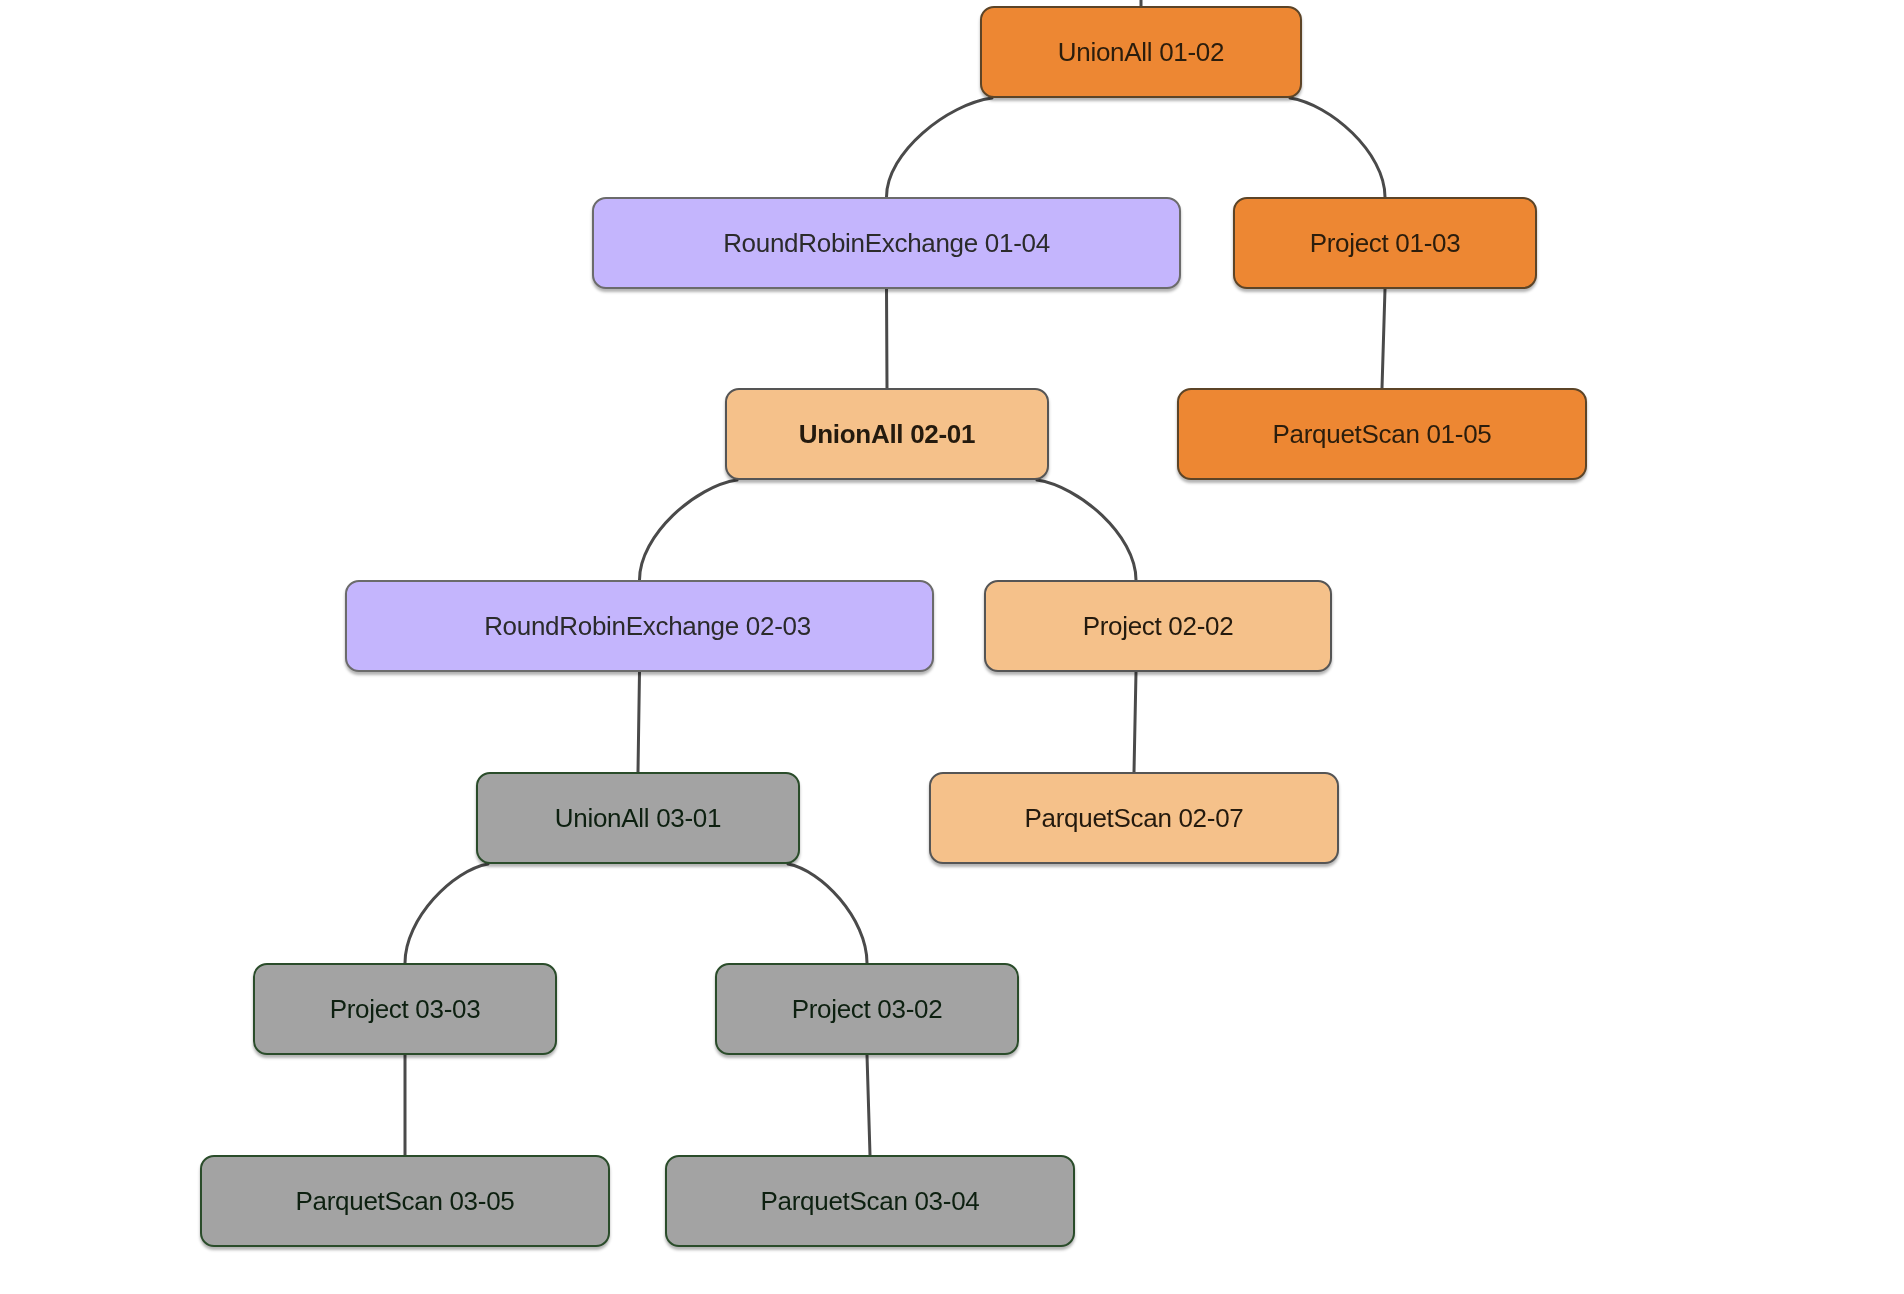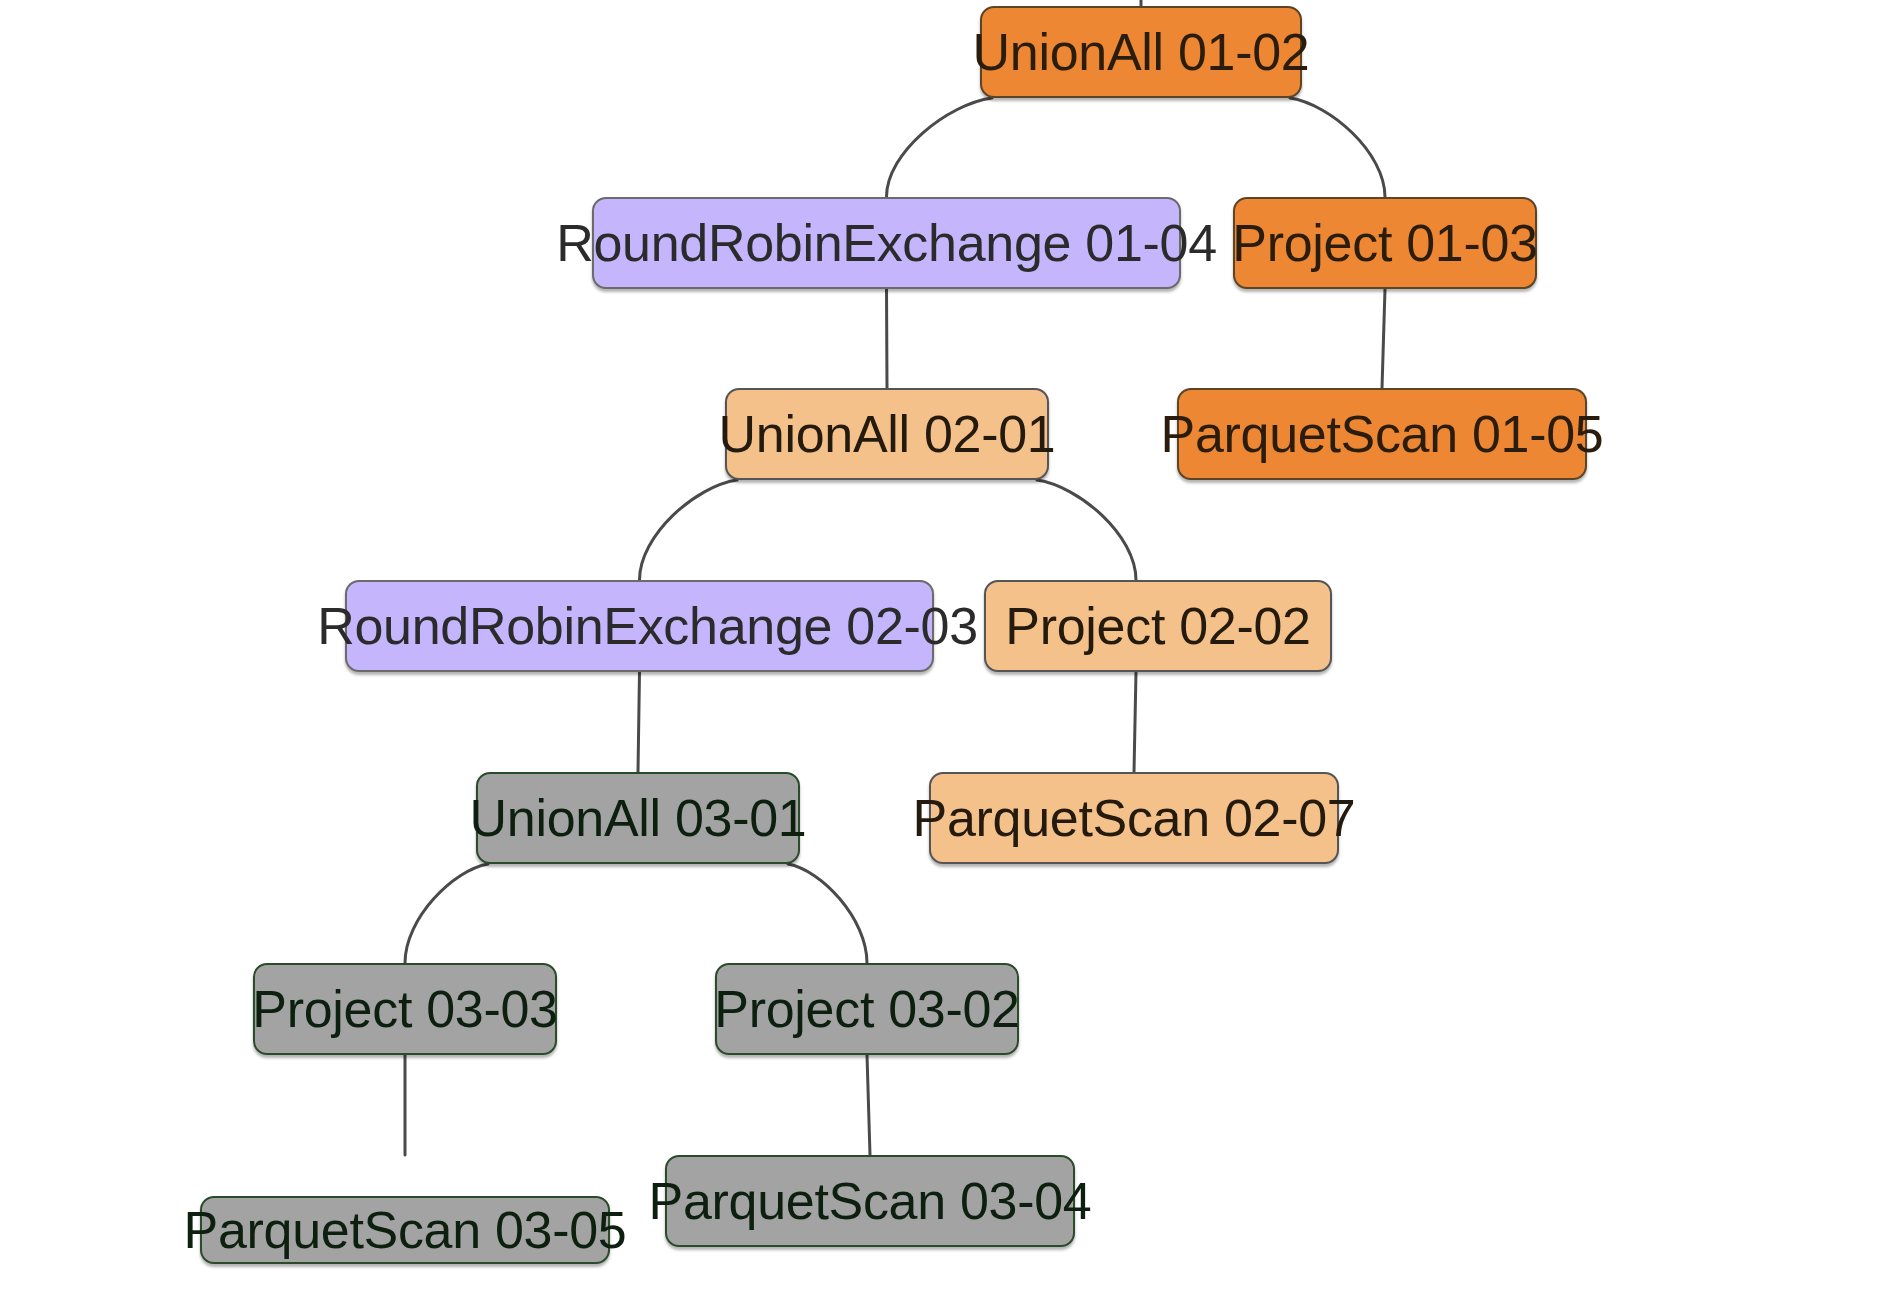--- a/index.html
+++ b/index.html
@@ -35,21 +35,21 @@
     box-sizing: border-box;
     display: flex;
     align-items: center;
     justify-content: center;
     border-radius: 14px;
     border: 2.5px solid #4f4f4f;
     box-shadow: 0 3px 3px rgba(0,0,0,0.30);
     user-select: none;
   }
   .node .label {
-    font-size: 52px;
+    font-size: 26px;
     line-height: 1;
     color: #1a1a1a;
     letter-spacing: -0.3px;
     white-space: nowrap;
   }
   .node.orange {
     background: #ed8733;
     border-color: #5c4427;
   }
   .node.orange .label { color: #2b1d0d; }
@@ -91,21 +91,21 @@
   <div id="node-layer">
       <div class="node orange" style="left: 980px; top: 6px; width: 322px; height: 92px;">
         <span class="label">UnionAll 01-02</span>
       </div>
       <div class="node white" style="left: 592px; top: 197px; width: 589px; height: 92px;">
         <span class="label">RoundRobinExchange 01-04</span>
       </div>
       <div class="node orange" style="left: 1233px; top: 197px; width: 304px; height: 92px;">
         <span class="label">Project 01-03</span>
       </div>
-      <div class="node peach" style="left: 725px; top: 388px; width: 324px; height: 92px;">
+      <div class="node peach" style="left: 725px; top: 388px; width: 324px; height: 92px; font-weight: bold;">
         <span class="label">UnionAll 02-01</span>
       </div>
       <div class="node orange" style="left: 1177px; top: 388px; width: 410px; height: 92px;">
         <span class="label">ParquetScan 01-05</span>
       </div>
       <div class="node white" style="left: 345px; top: 580px; width: 589px; height: 92px; padding-left: 16px;">
         <span class="label">RoundRobinExchange 02-03</span>
       </div>
       <div class="node peach" style="left: 984px; top: 580px; width: 348px; height: 92px;">
         <span class="label">Project 02-02</span>
@@ -115,20 +115,20 @@
       </div>
       <div class="node peach" style="left: 929px; top: 772px; width: 410px; height: 92px;">
         <span class="label">ParquetScan 02-07</span>
       </div>
       <div class="node green" style="left: 253px; top: 963px; width: 304px; height: 92px;">
         <span class="label">Project 03-03</span>
       </div>
       <div class="node green" style="left: 715px; top: 963px; width: 304px; height: 92px;">
         <span class="label">Project 03-02</span>
       </div>
-      <div class="node green" style="left: 200px; top: 1155px; width: 410px; height: 68px; margin-top: 41px;">
+      <div class="node green" style="left: 200px; top: 1155px; width: 410px; height: 92px;">
         <span class="label">ParquetScan 03-05</span>
       </div>
       <div class="node green" style="left: 665px; top: 1155px; width: 410px; height: 92px;">
         <span class="label">ParquetScan 03-04</span>
       </div>
     </div>
 </div>
 
 </body></html>

